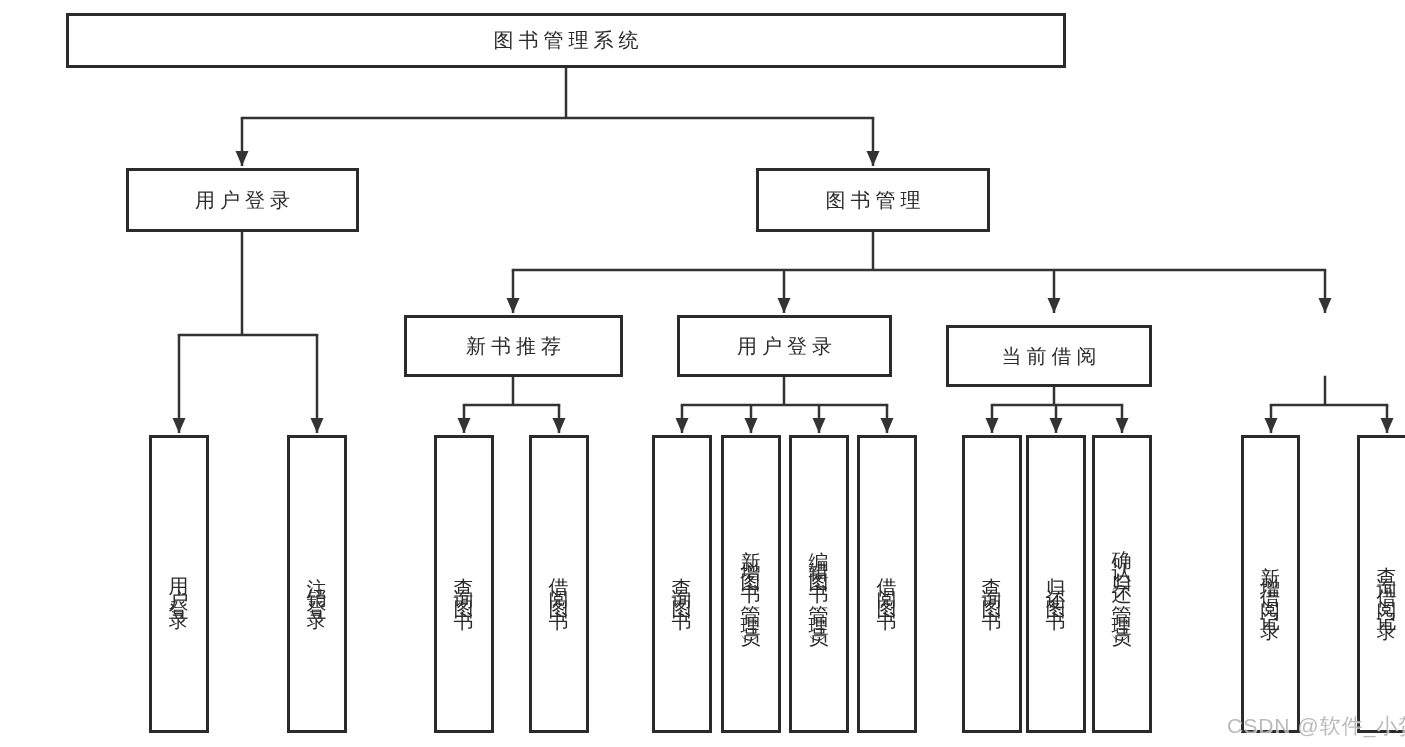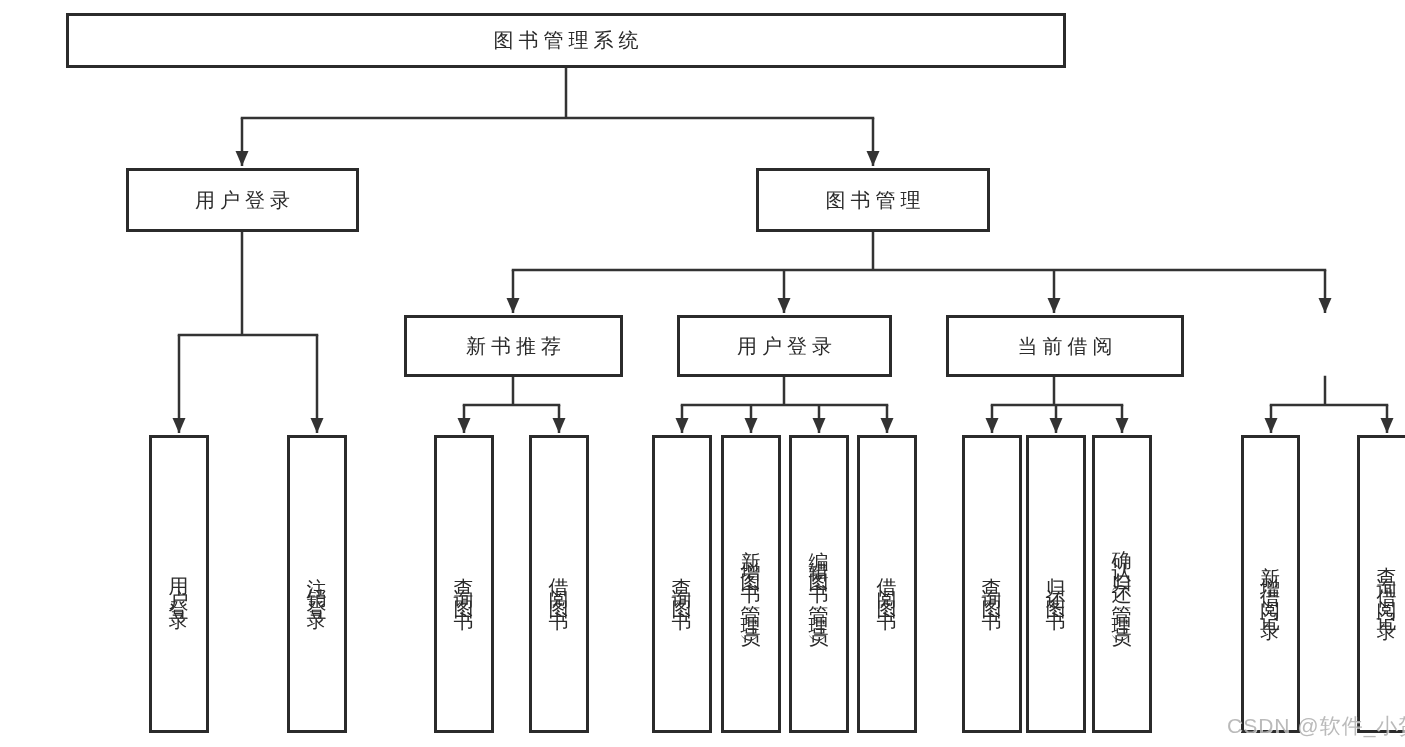--- a/index.html
+++ b/index.html
@@ -42,21 +42,21 @@
     letter-spacing:11px;
     line-height:1.1;
     white-space:nowrap;
   }
   
   .n-root   {left:22px;  top:13px;  width:1000px;height:55px;}
   .n-l2a    {left:82px;  top:168px; width:233px; height:64px;}
   .n-l2b    {left:712px; top:168px; width:234px; height:64px;}
   .n-l3a    {left:360px; top:315px; width:219px; height:62px;}
   .n-l3b    {left:633px; top:315px; width:215px; height:62px;}
-  .n-l3c    {left:902px; top:315px; width:238px; height:62px;}
+  .n-l3c    {left:902px; top:325px; width:206px; height:62px;}
   .n-l3d    {left:1172px;top:315px; width:218px; height:62px;}
   .tall     {top:435px;  width:60px; height:298px;}
   .n-a1{left:105px;} .n-a2{left:243px;}
   .n-b1{left:390px;} .n-b2{left:485px;}
   .n-c1{left:608px;} .n-c2{left:677px;} .n-c3{left:745px;} .n-c4{left:813px;}
   .n-d1{left:918px;} .n-d2{left:982px;} .n-d3{left:1048px;}
   .n-e1{left:1197px;width:59px;} .n-e2{left:1313px;}
   .watermark{
     position:absolute;
     left:1183px;top:712px;

